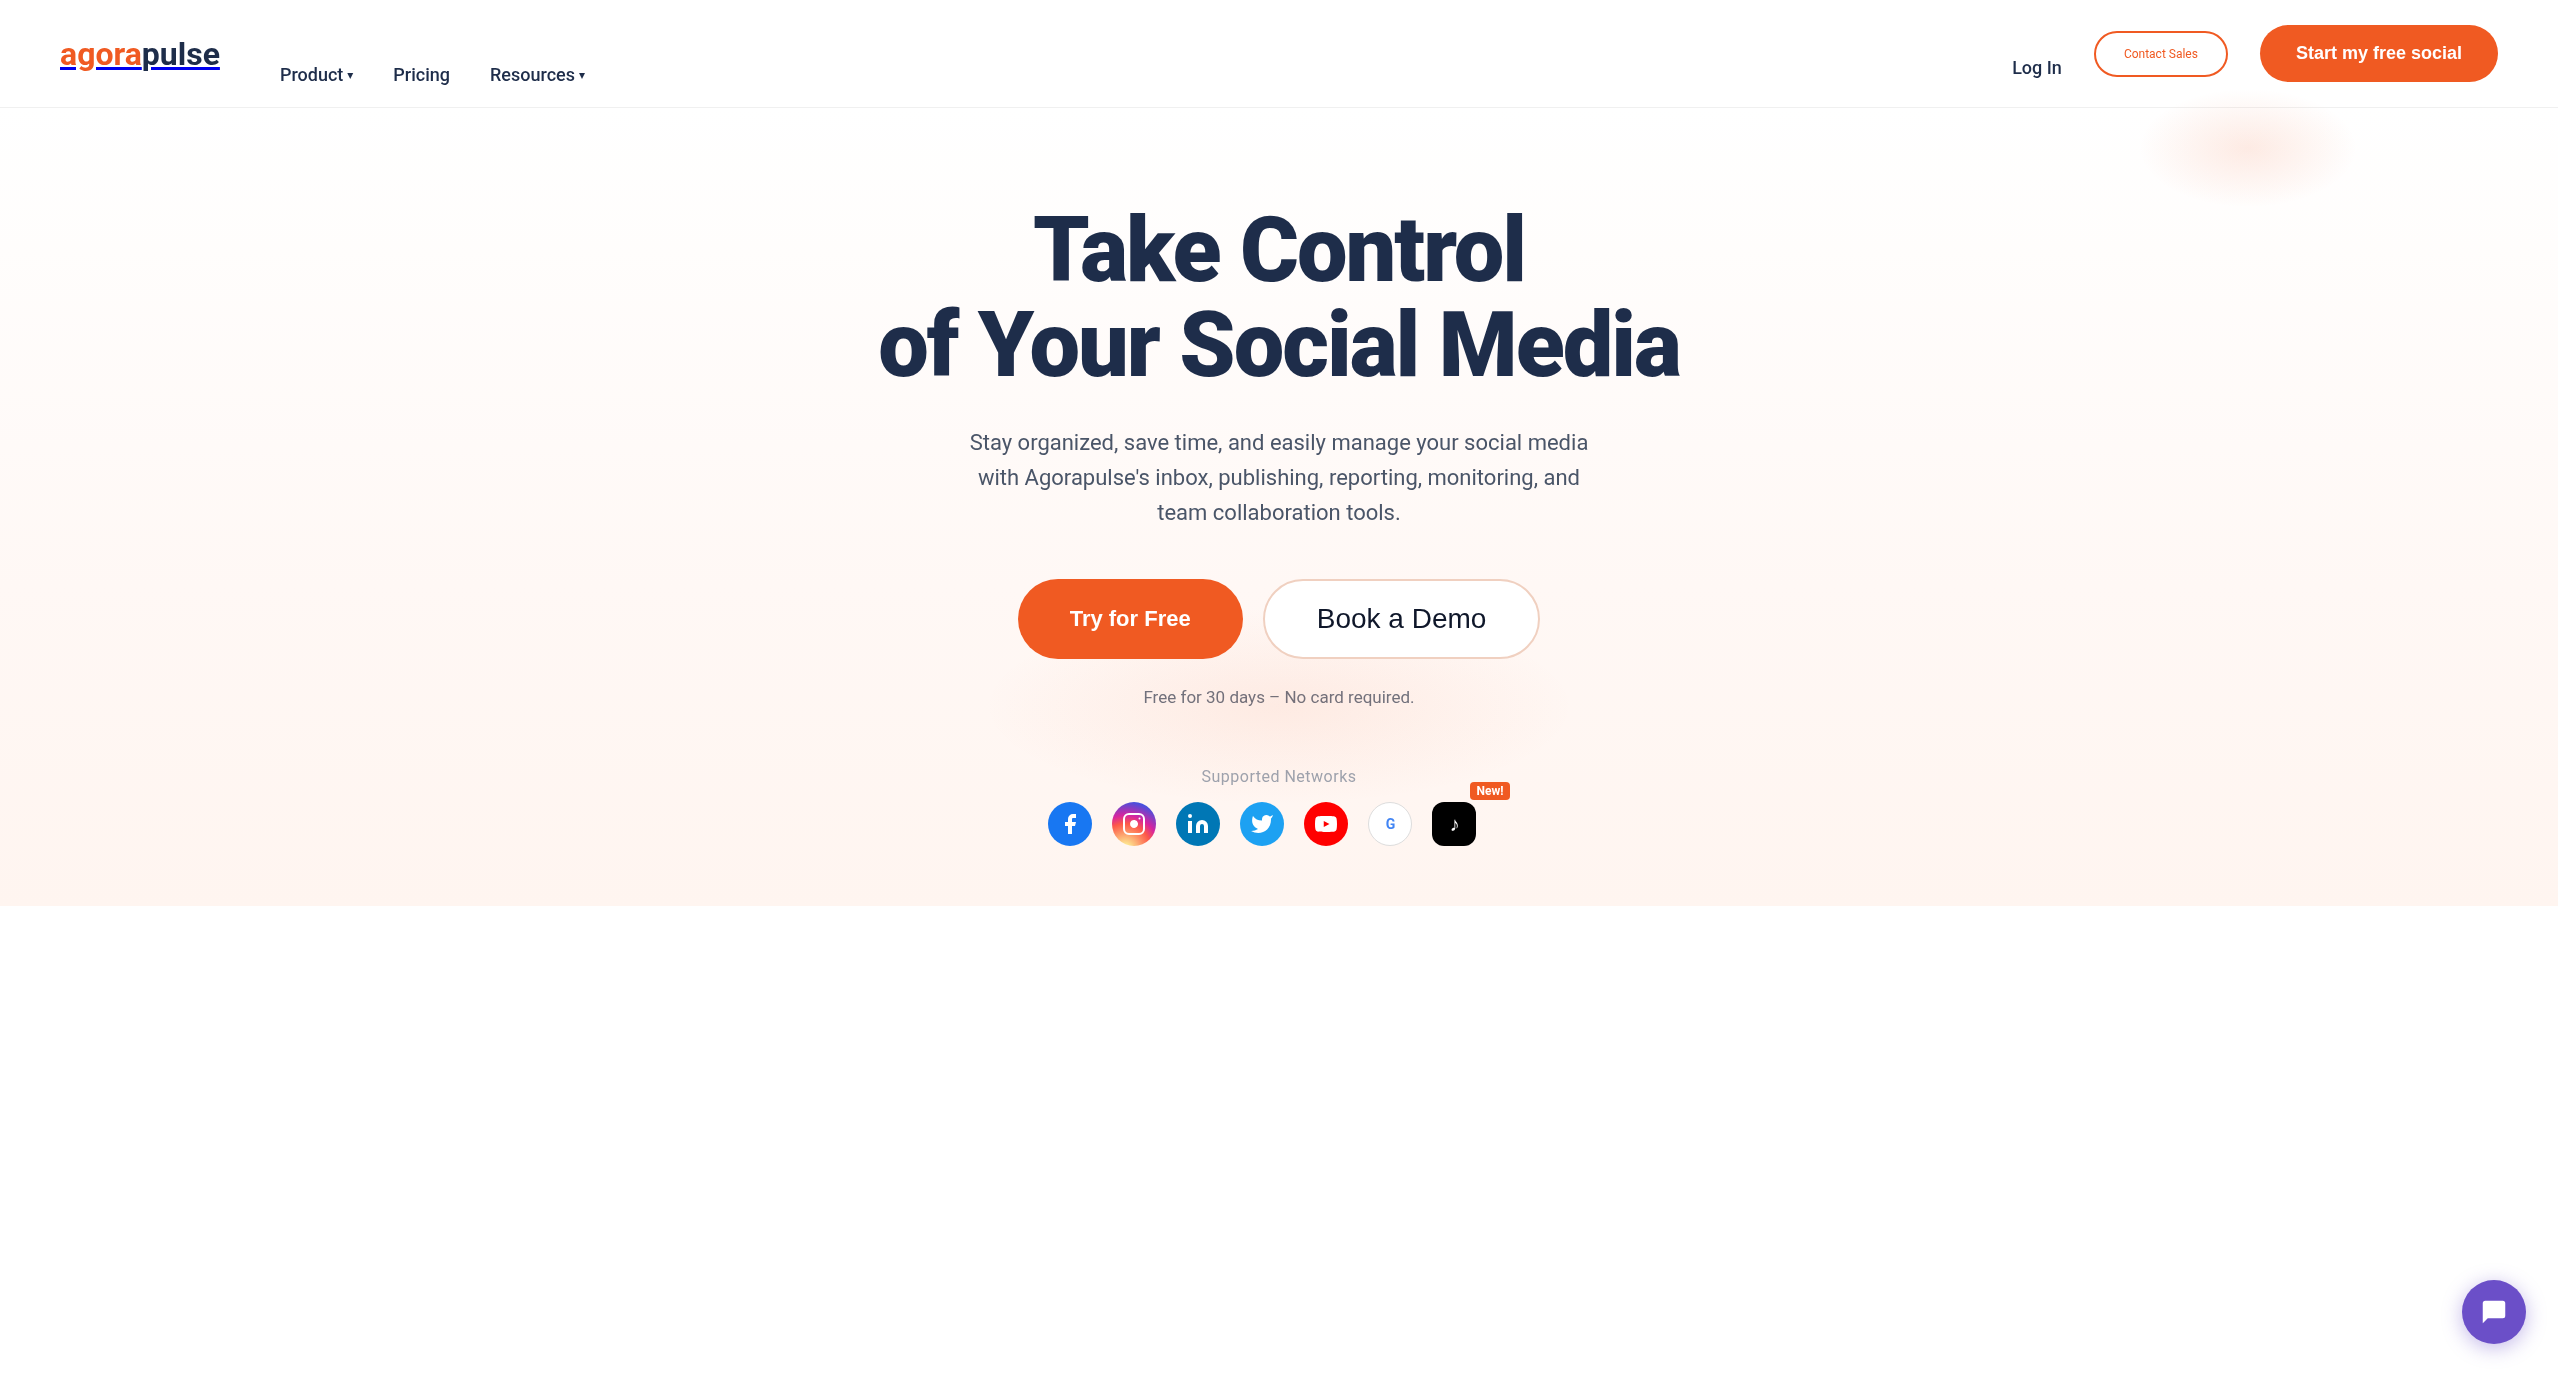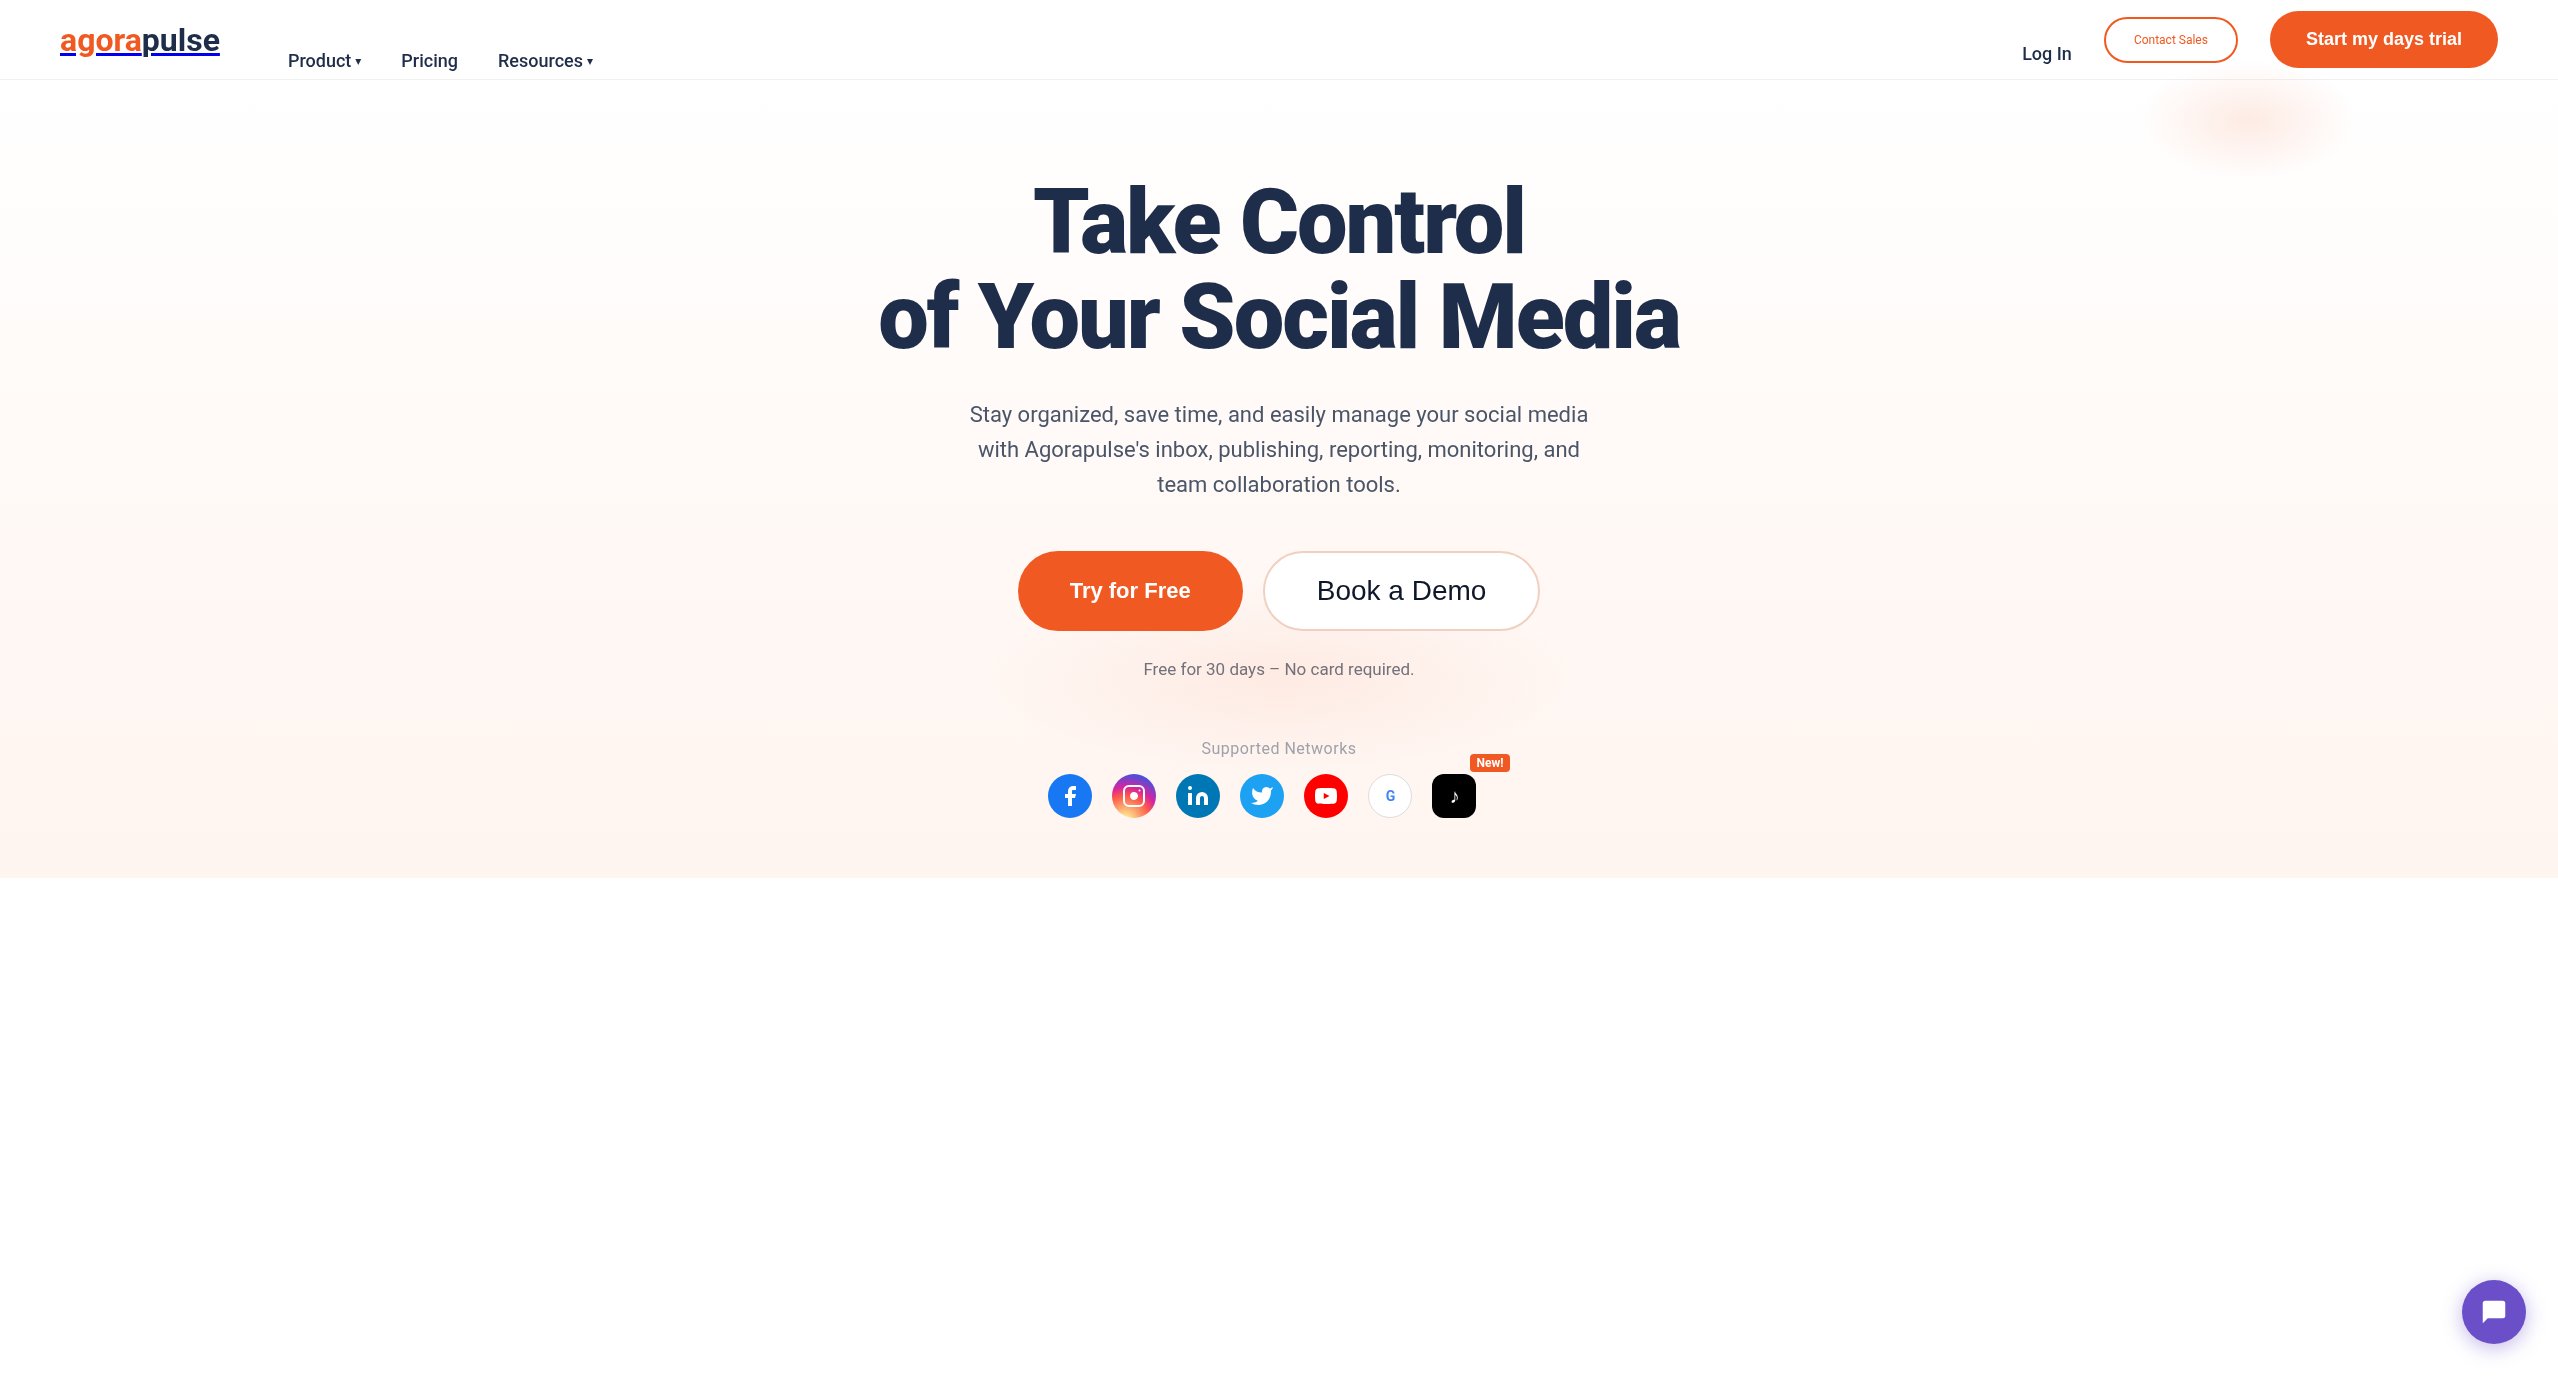--- a/index.html
+++ b/index.html
@@ -8,25 +8,24 @@
       background: #fff;
       min-height: 100vh;
       overflow-x: hidden;
     }
 
     
     nav {
       display: flex;
       align-items: center;
       padding: 0 60px;
-      height: 80px;
+      height: 108px;
       border-bottom: 1px solid #f0f0f0;
       position: relative;
       background: #fff;
-      gap: 8px;
     }
 
     .logo {
       display: flex;
       align-items: center;
       font-size: 32px;
       font-weight: 700;
       margin-right: 60px;
       text-decoration: none;
     }
@@ -290,21 +289,21 @@
     </a>
     <a href="#" class="nav-link">
       <span>Resources</span>
       <span class="chevron">▾</span>
     </a>
   </div>
 
   <div class="nav-right">
     <a href="#" class="login-link">Log In</a>
     <a href="#" class="contact-sales-btn">Contact Sales</a>
-    <button class="start-trial-btn">Start my days trial</button>
+    <button class="start-trial-btn">Start my free social</button>
   </div>
 </nav>
 
 <section class="hero">
   <h1 class="hero-title">
     <span>Take Control</span><br>
     <span>of Your Social Media</span>
   </h1>
 
   <p class="hero-subtitle">Stay organized, save time, and easily manage your social media with Agorapulse's inbox, publishing, reporting, monitoring, and team collaboration tools.</p>

